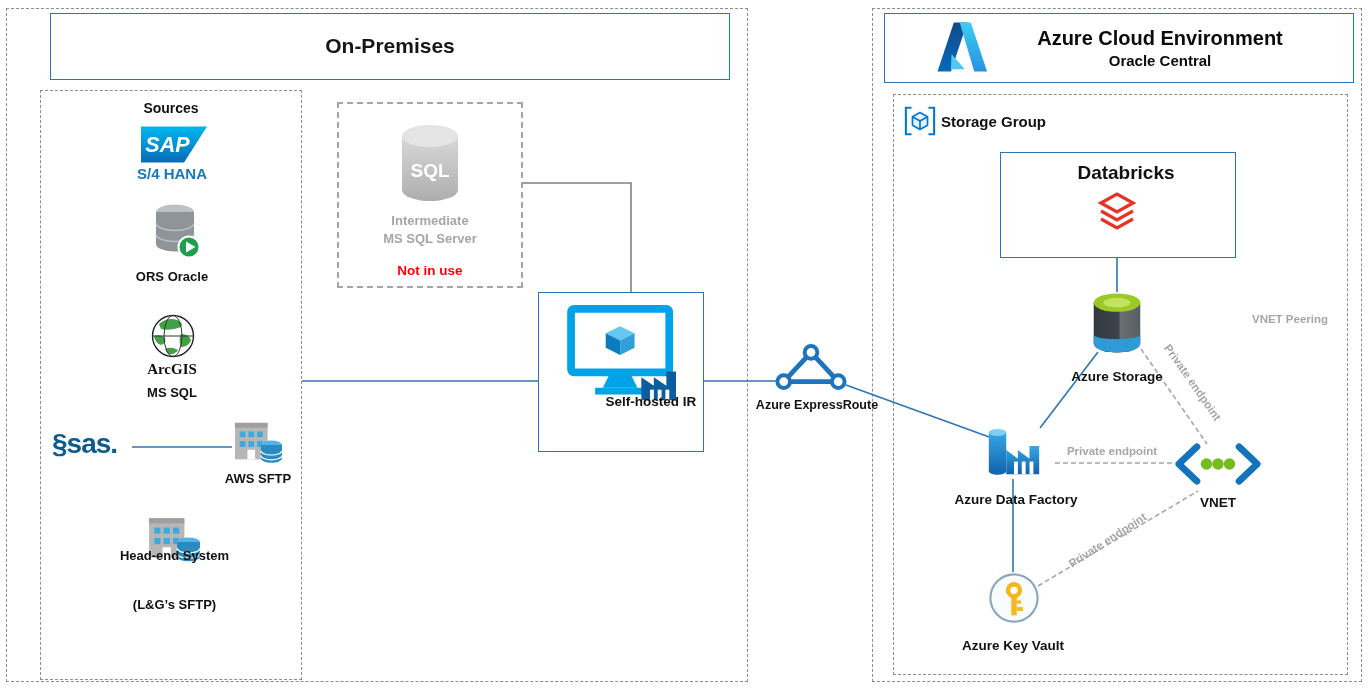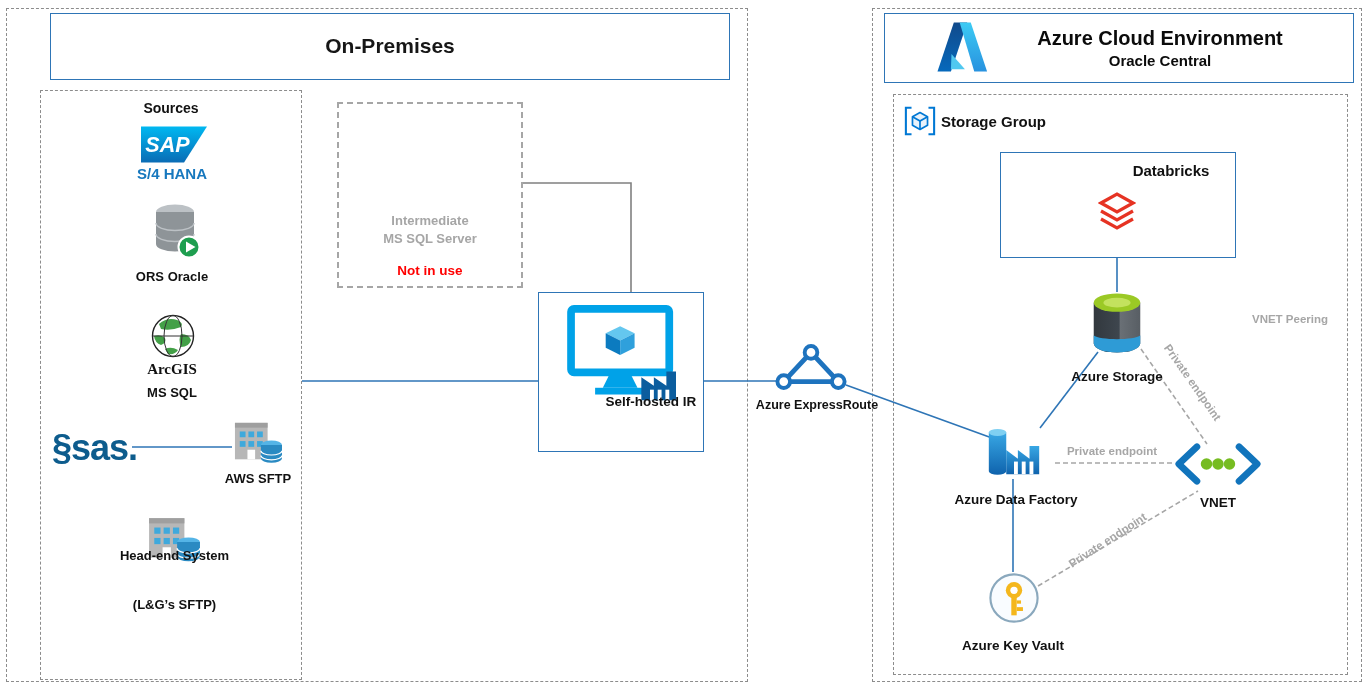--- a/index.html
+++ b/index.html
@@ -13,21 +13,21 @@
   .node{position:absolute;z-index:2;}
   .lbl{position:absolute;z-index:3;font-weight:bold;color:#111;text-align:center;line-height:1.2;}
   .lbl.big{font-size:21px;color:#161616;}
   .lbl.sec{font-size:14px;}
   .lbl.node-l{font-size:13px;}
   .lbl.node-l2{font-size:13.5px;}
   .lbl.gray{color:#a6a6a6;}
   .lbl.small{font-size:11.5px;}
   .lbl.red{color:#ff0000;font-size:13.5px;}
   .lbl.blue{color:#1778be;font-size:15px;}
-  .sas{font-size:36px;font-weight:bold;color:#0d5c8d;letter-spacing:-1px;line-height:1;}
+  .sas{font-size:28px;font-weight:bold;color:#0d5c8d;letter-spacing:-1px;line-height:1;}
   .azure-title{font-size:20px;font-weight:bold;color:#0b0b0b;text-align:center;}
   .azure-sub{font-size:15px;font-weight:bold;color:#0b0b0b;text-align:center;margin-top:2px;}
   .rot{transform-origin:center center;}
   svg{display:block;}
 </style>
 </head>
 <body>
 
 <div class="canvas">
 
@@ -132,20 +132,33 @@
       <rect x="15" y="32" width="8" height="10" fill="#ffffff"></rect>
       <ellipse cx="40" cy="27" rx="11" ry="4.5" fill="#54b4e6"></ellipse>
       <path d="M29 27 v14 a11 4.5 0 0 0 22 0 V27" fill="#2a8ac2"></path>
       <path d="M29 33 a11 4.5 0 0 0 22 0" stroke="#ffffff" stroke-width="1.3" fill="none"></path>
       <path d="M29 38 a11 4.5 0 0 0 22 0" stroke="#ffffff" stroke-width="1.3" fill="none"></path>
     </svg>
   </div>
   <div class="lbl node-l" style="left:92px;top:548px;width:165px;text-align:center;">Head-end System</div>
   <div class="lbl node-l" style="left:92px;top:597px;width:165px;">(L&amp;G’s SFTP)</div>
 
+  <div class="node" style="left:398px;top:124px;">
+    <svg width="64" height="80" viewBox="0 0 64 80">
+      <defs>
+        <linearGradient id="sqlG" x1="0" y1="0" x2="0" y2="1">
+          <stop offset="0" stop-color="#d8d8d8"></stop>
+            <stop offset="1" stop-color="#aeaeae"></stop>
+        </linearGradient>
+      </defs>
+      <path d="M4 12 v54 a28 11 0 0 0 56 0 V12" fill="url(#sqlG)"></path>
+      <ellipse cx="32" cy="12" rx="28" ry="11" fill="#e4e4e4"></ellipse>
+      <text x="32" y="53" text-anchor="middle" font-size="19" font-weight="bold" fill="#ffffff">SQL</text>
+    </svg>
+  </div>
   <div class="lbl node-l gray" style="left:337px;top:213px;width:186px;">Intermediate</div>
   <div class="lbl node-l gray" style="left:337px;top:231px;width:186px;">MS SQL Server</div>
   <div class="lbl red" style="left:337px;top:263px;width:186px;">Not in use</div>
 
   <div class="node" style="left:566px;top:304px;">
     <svg width="116" height="104" viewBox="0 0 120 108">
       <rect x="5" y="5" width="102" height="66" rx="3" fill="#ffffff" stroke="#00a2e8" stroke-width="8"></rect>
       <polygon points="56,23 71,30.5 56,38 41,30.5" fill="#64c7ef"></polygon>
       <polygon points="41,30.5 56,38 56,53 41,45.5" fill="#0c7bc0"></polygon>
       <polygon points="71,30.5 56,38 56,53 71,45.5" fill="#2fa0dc"></polygon>
@@ -196,21 +209,21 @@
     <svg width="34" height="32" viewBox="0 0 36 34">
       <path d="M9 3 H3 V31 H9" fill="none" stroke="#0078d4" stroke-width="2.2"></path>
       <path d="M27 3 H33 V31 H27" fill="none" stroke="#0078d4" stroke-width="2.2"></path>
       <polygon points="18,8 26,12.5 26,21.5 18,26 10,21.5 10,12.5" fill="#e8f2fb" stroke="#0078d4" stroke-width="1.8" stroke-linejoin="round"></polygon>
       <polyline points="10,12.5 18,17 26,12.5" fill="none" stroke="#0078d4" stroke-width="1.8"></polyline>
       <line x1="18" y1="17" x2="18" y2="26" stroke="#0078d4" stroke-width="1.8"></line>
     </svg>
   </div>
   <div class="lbl" style="left:941px;top:113px;width:160px;text-align:left;font-size:15px;">Storage Group</div>
 
-  <div class="lbl" style="left:1000px;top:162px;width:252px;font-size:15px;padding-left:45px;">Databricks</div>
+  <div class="lbl" style="left:1000px;top:162px;width:252px;font-size:19px;">Databricks</div>
   <div class="node" style="left:1098px;top:190px;">
     <svg width="38" height="44" viewBox="0 0 38 42">
       <g stroke="#e63323" stroke-width="3.2" fill="none">
         <polygon points="3,12 19,3 35,12 19,21"></polygon>
         <polyline points="3,20 19,29 35,20"></polyline>
         <polyline points="3,28 19,37 35,28"></polyline>
       </g>
     </svg>
   </div>
 

